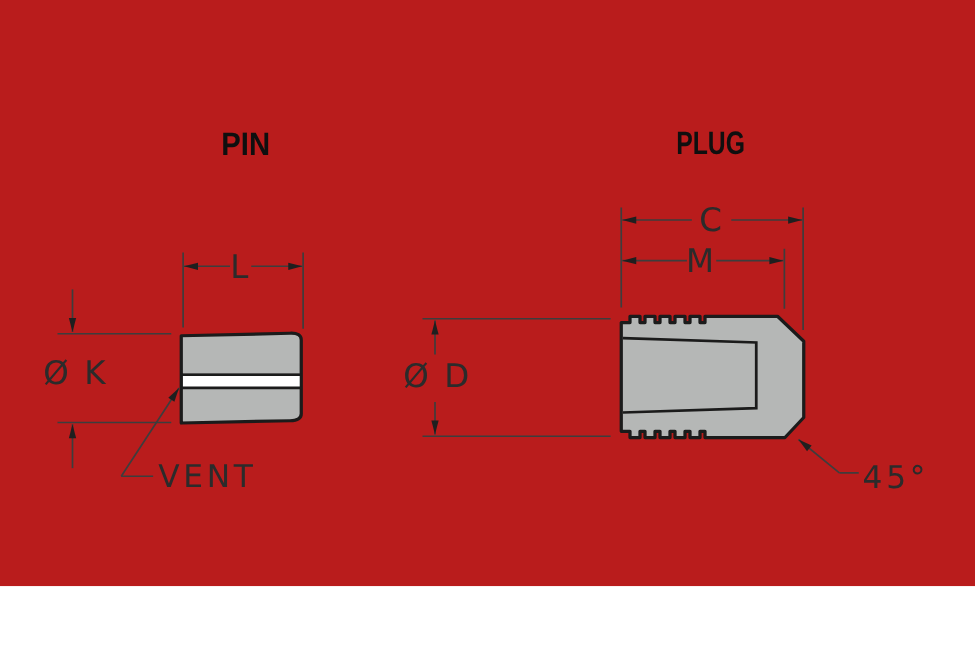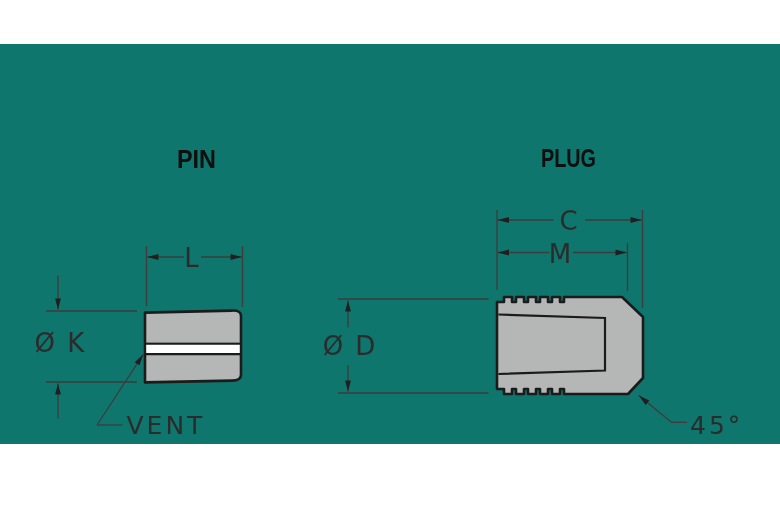--- a/index.html
+++ b/index.html
@@ -1,23 +1,22 @@
 <!DOCTYPE html>
 <html><head>
 <meta charset="utf-8">
 <style>
   html, body { margin: 0; padding: 0; background: #ffffff; }
   .stage {
     position: relative;
     width: 780px;
-    height: 400px;
-    background: #0f766e;
+    height: 469px;
+    background: #b91c1c;
     overflow: hidden;
     font-family: "Liberation Sans", sans-serif;
-    margin-top: 44px;
   }
   svg { display: block; }
   .outline {
     stroke: #1b1b1b;
     stroke-width: 2.6;
     stroke-linejoin: round;
     stroke-linecap: round;
   }
   .thinline {
     stroke: #1b1b1b;

